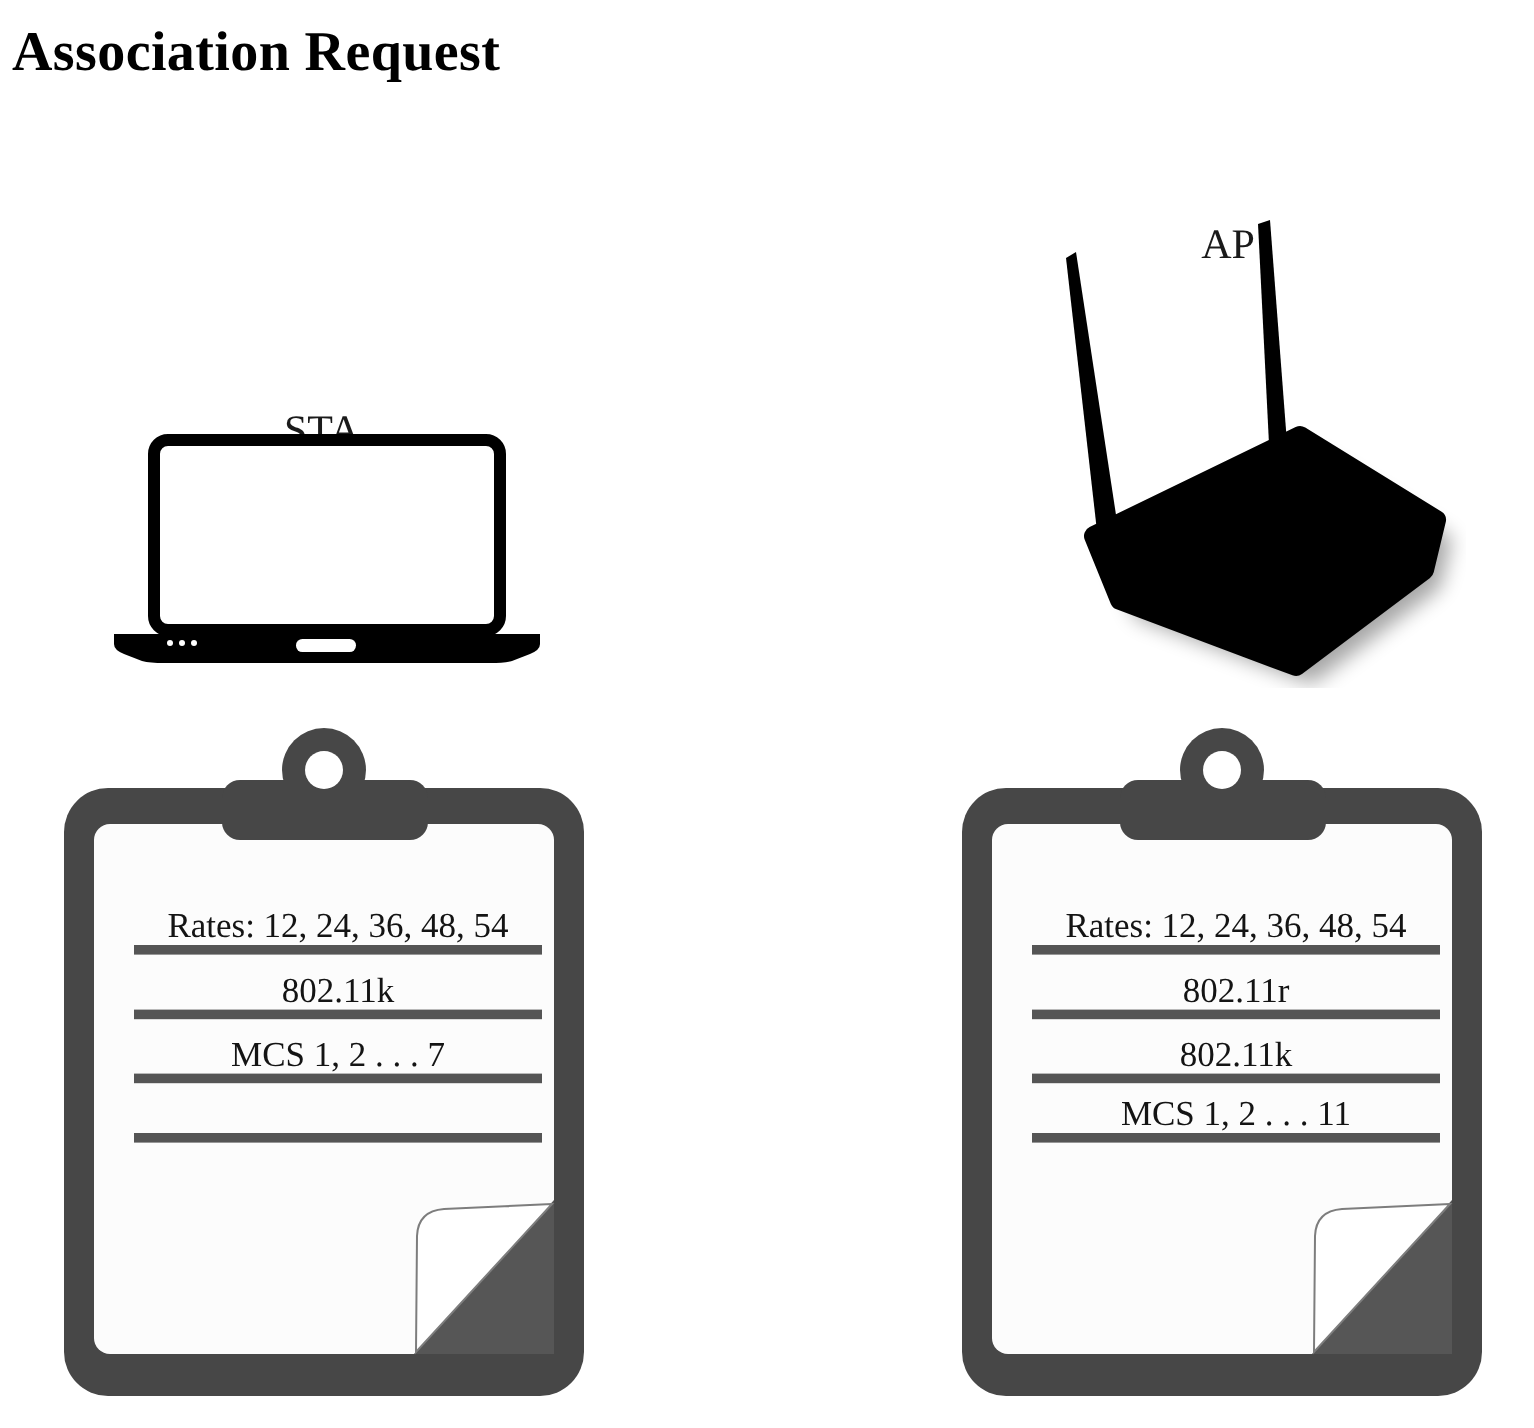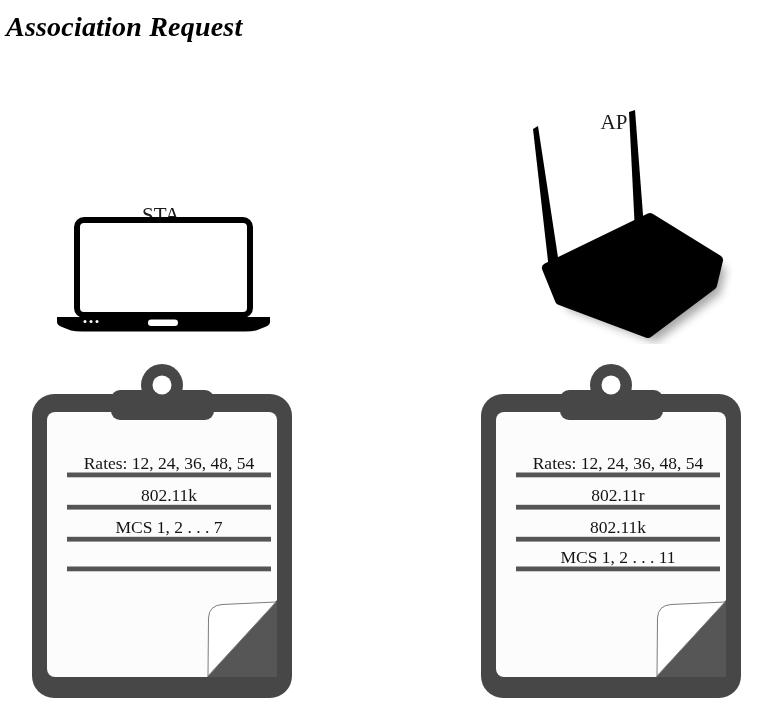--- a/index.html
+++ b/index.html
@@ -1,19 +1,19 @@
 <!DOCTYPE html>
 <html style="--board: #474747; --paper: #fcfcfc; --line: #555555; --fold: #565656; --device: #000000; --text: #111111;"><head>
 <meta charset="utf-8">
 <style>
   html,body{margin:0;padding:0;background:#fff;}
   #canvas{position:relative;width:767px;height:714px;background:#fff;overflow:hidden;
           font-family:"Liberation Serif","DejaVu Serif",serif;color:var(--text,#111);}
   .title{position:absolute;left:6px;top:11px;font-size:28px;font-weight:bold;color:#000;
-         letter-spacing:.2px;font-style:italic;}
+         letter-spacing:.2px;}
   .device-label{position:absolute;width:120px;text-align:center;font-size:21px;color:#1a1a1a;margin-top:44px;}
   .device-label.sta{left:101px;top:159px;}
   .device-label.ap{left:554px;top:66px;}
   svg{position:absolute;display:block;}
   .laptop-svg{left:55px;top:211px;}
   .router-svg{left:523px;top:100px;}
   .clip-left{left:31px;top:363px;}
   .clip-right{left:480px;top:363px;}
   .board-fill{fill:var(--board,#474747);}
   .paper-fill{fill:var(--paper,#fcfcfc);}

